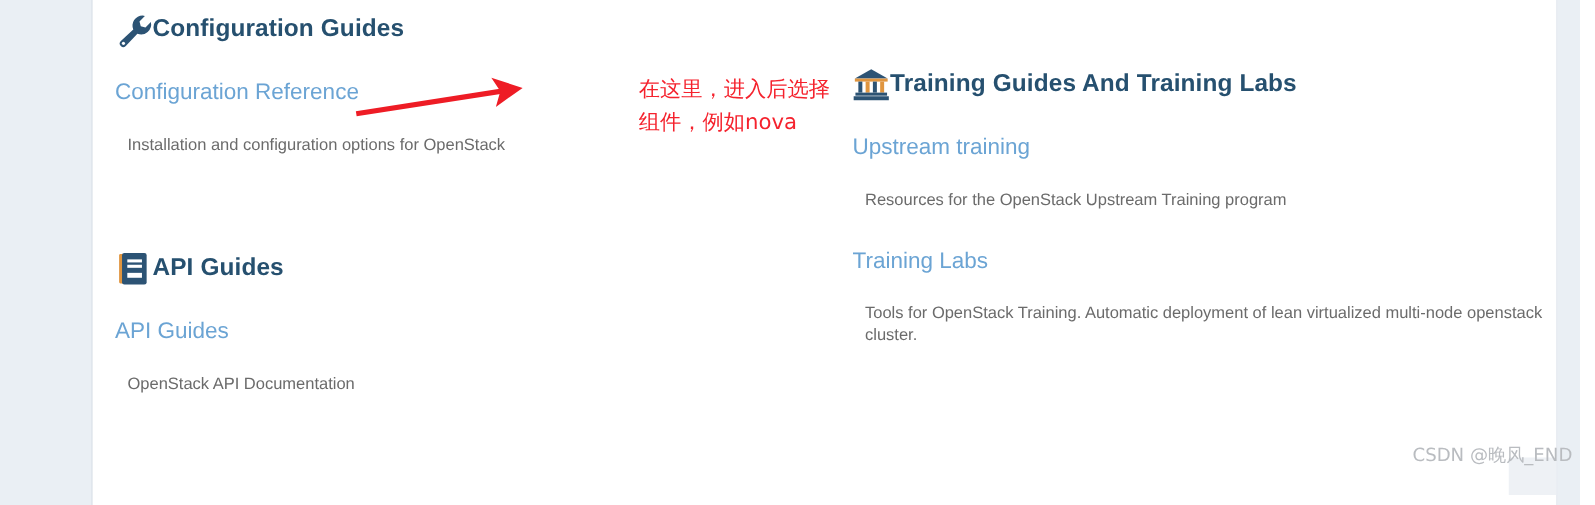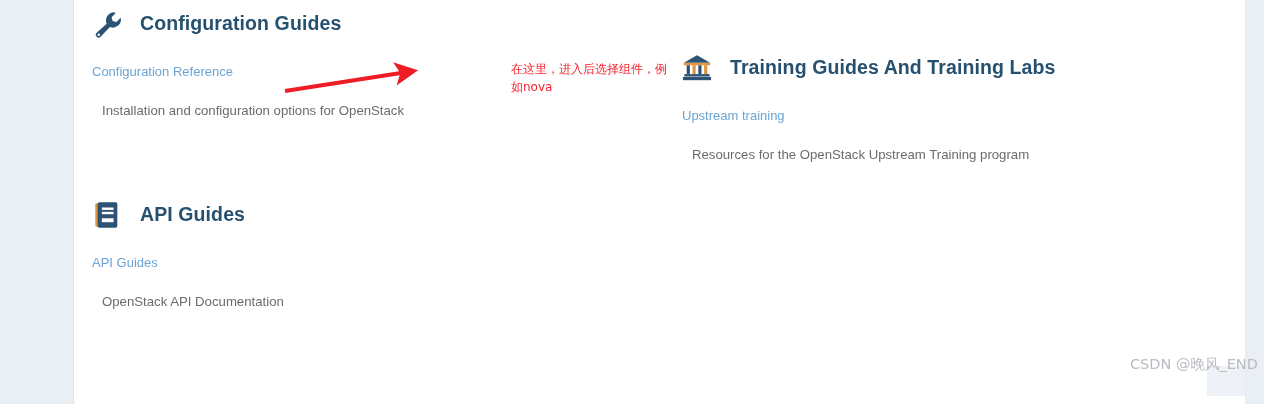--- a/index.html
+++ b/index.html
@@ -48,42 +48,41 @@
   .section {
     position: absolute;
   }
   .sec-config   { left: 18px;  top: 8px;   width: 420px; }
   .sec-api      { left: 18px;  top: 199px; width: 420px; }
   .sec-training { left: 608px; top: 52px;  width: 560px; }
 
   .sec-header {
     display: flex;
     align-items: center;
-    gap: 18px;
     margin-bottom: 0;
   }
   .sec-icon {
     width: 30px;
     height: 32px;
     flex: 0 0 30px;
     display: block;
   }
   .sec-title {
     color: #26506f;
     font-size: 19.5px;
     font-weight: bold;
     letter-spacing: 0.1px;
     line-height: 1.2;
     white-space: nowrap;
   }
 
   .entry { margin-top: 22px; }
   .entry-link {
     color: #6ba4d4;
-    font-size: 13px;
+    font-size: 18px;
     text-decoration: none;
     line-height: 1.25;
     display: inline-block;
     cursor: pointer;
   }
   .entry-desc {
     color: #6b6b6b;
     font-size: 13.2px;
     line-height: 1.38;
     margin-top: 22px;
@@ -95,21 +94,21 @@
   .sec-training .entry:first-of-type { margin-top: 44px; }
   .sec-training .entry + .entry    { margin-top: 28px; }
 
   
   .annotation {
     position: absolute;
     left: 511px;
     top: 60px;
     width: 160px;
     color: #f5222d;
-    font-size: 12px;
+    font-size: 17px;
     line-height: 1.52;
     font-family: "DejaVu Sans", "Liberation Sans", sans-serif;
     white-space: normal;
   }
   .arrow-layer {
     position: absolute;
     left: 0; top: 0;
     width: 1276px; height: 404px;
     pointer-events: none;
   }
@@ -191,20 +190,24 @@
             <rect x="2.5" y="22.5" width="27" height="2.6" fill="#2c5374"></rect>
             <rect x="1" y="25.6" width="30" height="3.4" fill="#2c5374"></rect>
           </svg>
         </span>
         <span class="sec-title">Training Guides And Training Labs</span>
       </div>
       <div class="entry">
         <a class="entry-link" href="#">Upstream training</a>
         <div class="entry-desc">Resources for the OpenStack Upstream Training program</div>
       </div>
+      <div class="entry">
+        <a class="entry-link" href="#">Training Labs</a>
+        <div class="entry-desc">Tools for OpenStack Training. Automatic deployment of lean virtualized multi-node openstack cluster.</div>
+      </div>
     </div>
 
   </div>
 
   <svg class="arrow-layer" viewBox="0 0 1276 404">
     <defs>
       <marker id="arrowhead" markerWidth="6" markerHeight="6" refX="2.2" refY="3" orient="auto">
         <path d="M0,0.2 L5.6,3 L0,5.8 L1.3,3 Z" fill="#ee1c25"></path>
       </marker>
     </defs>

